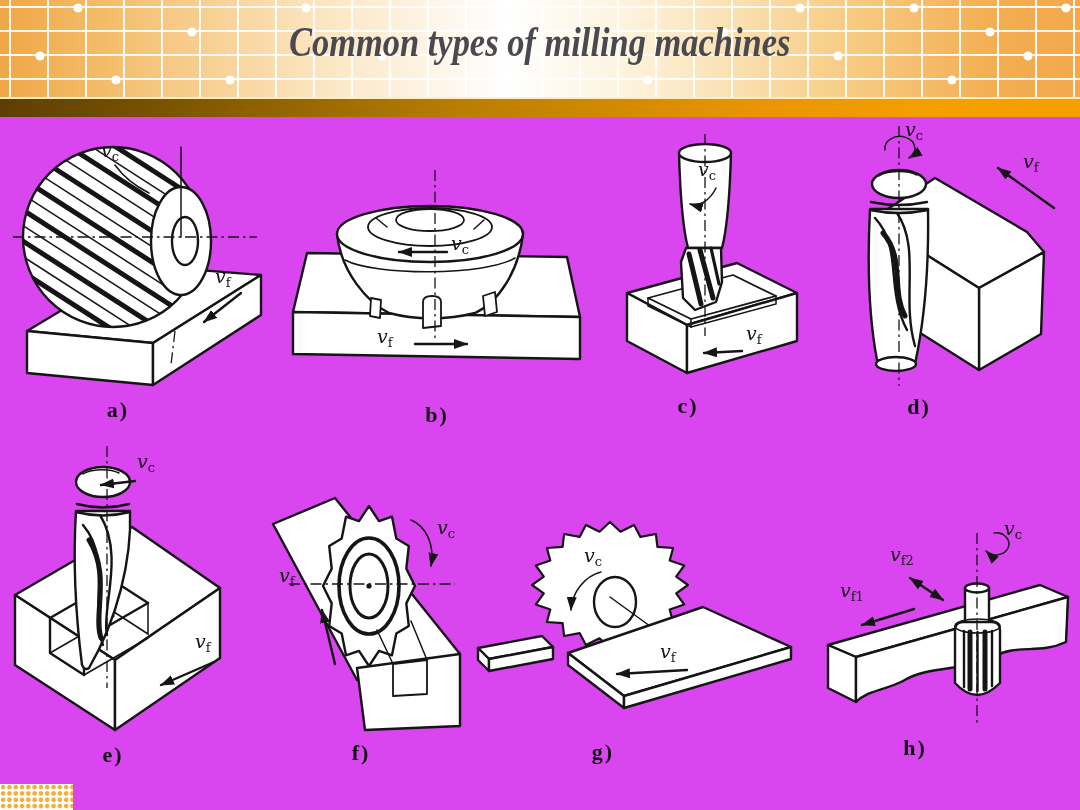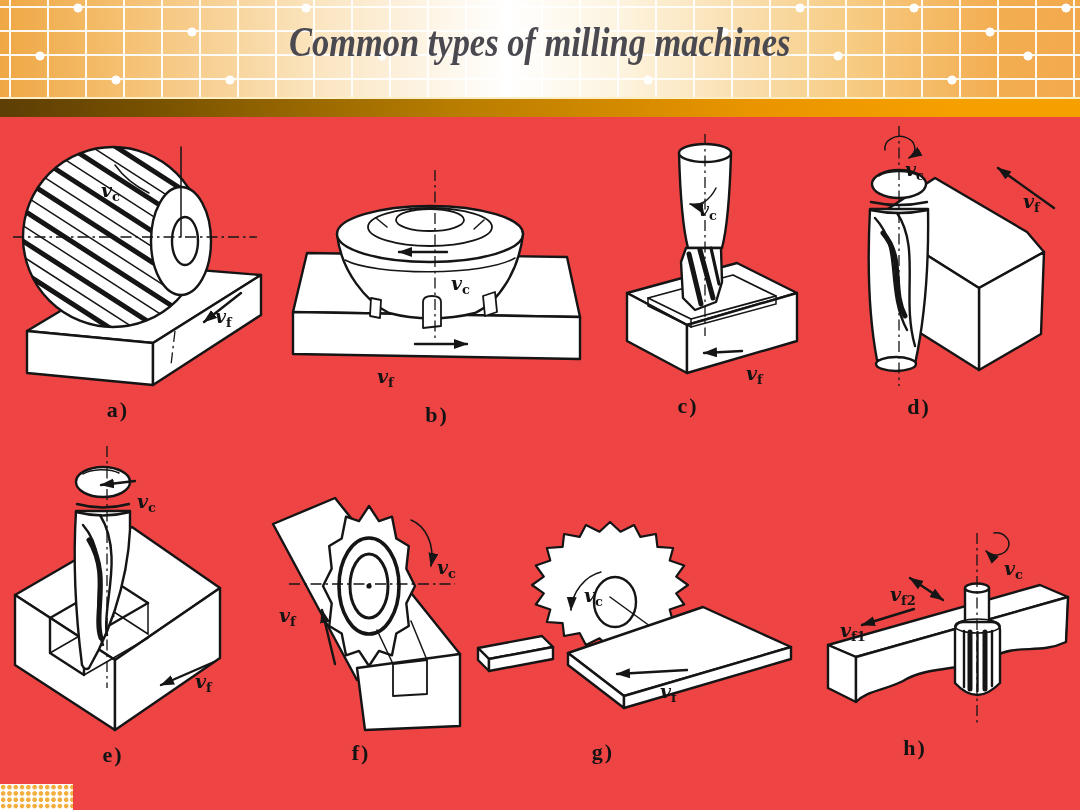--- a/index.html
+++ b/index.html
@@ -1,16 +1,16 @@
 <!DOCTYPE html>
 <html><head>
 <meta charset="utf-8">
 <style>
   html,body{margin:0;padding:0;background:#fff;}
-  .stage{position:relative;width:1080px;height:810px;background:#ef4444;overflow:hidden;
+  .stage{position:relative;width:1080px;height:810px;background:#d946ef;overflow:hidden;
          font-family:"Liberation Serif",serif;}
   
   .hdr{position:absolute;left:0;top:0;width:1080px;height:97px;
        background:linear-gradient(to right,#efa744 0%,#f4bd6b 10%,#fbe6c2 30%,#ffffff 47%,#fdf3dd 58%,#f7cd86 78%,#f3ae52 92%,#f2a94c 100%);}
   .hdr-grid{position:absolute;inset:0;
        background-image:
          repeating-linear-gradient(to right,rgba(255,255,255,0) 0 9px,rgba(255,255,255,.92) 9px 11px,rgba(255,255,255,0) 11px 38px),
          repeating-linear-gradient(to bottom,rgba(255,255,255,0) 0 6px,rgba(255,255,255,.92) 6px 8px,rgba(255,255,255,0) 8px 24px);}
   .hdr-dots{position:absolute;inset:0;background:
       radial-gradient(circle,#fff 0 4.2px,rgba(255,255,255,0) 4.8px) 72px 2px/12px 12px no-repeat,
@@ -31,22 +31,22 @@
       radial-gradient(circle,#fff 0 4.2px,rgba(255,255,255,0) 4.8px) 1060px 2px/12px 12px no-repeat;}
   .title-wrap{position:absolute;left:0;right:0;top:18px;text-align:center;}
   .title{display:inline-block;font-weight:700;font-style:italic;font-size:42px;
          color:#4b4950;transform:scaleX(.82);letter-spacing:0px;white-space:nowrap;}
   .accent-bar{position:absolute;left:0;top:97px;width:1080px;height:18px;
        background:linear-gradient(to right,#5d3e05 0%,#7a5300 15%,#b87d00 42%,#ea9500 70%,#f59f00 88%,#f5a000 100%);
        border-top:2px solid #fdeec4;}
   
   .fig{position:absolute;}
   .fig svg{position:absolute;left:0;top:0;}
-  .vlab{position:absolute;font-family:"DejaVu Serif",serif;font-weight:700;color:#131313;
-        line-height:1;white-space:nowrap;margin-top:40px;}
+  .vlab{position:absolute;font-family:"DejaVu Serif",serif;font-weight:400;color:#131313;
+        line-height:1;white-space:nowrap;}
   .vlab em{font-style:italic;font-size:19px;}
   .vlab sub{font-style:normal;font-size:13px;vertical-align:-4px;letter-spacing:0;}
   .cap{position:absolute;transform:translateX(-50%);font-weight:700;font-size:22px;color:#131313;
        font-family:"Liberation Serif",serif;letter-spacing:2px;white-space:nowrap;}
   
   .s2{fill:none;stroke:#151515;stroke-width:2.4;stroke-linecap:round;stroke-linejoin:round}
   .s1{fill:none;stroke:#151515;stroke-width:1.5;stroke-linecap:round}
   .f2{fill:#fff;stroke:#151515;stroke-width:2.4;stroke-linejoin:round}
   .f1{fill:#fff;stroke:#151515;stroke-width:1.8;stroke-linejoin:round}
   .dd{fill:none;stroke:#151515;stroke-width:1.3;stroke-dasharray:11 4 2.5 4}

